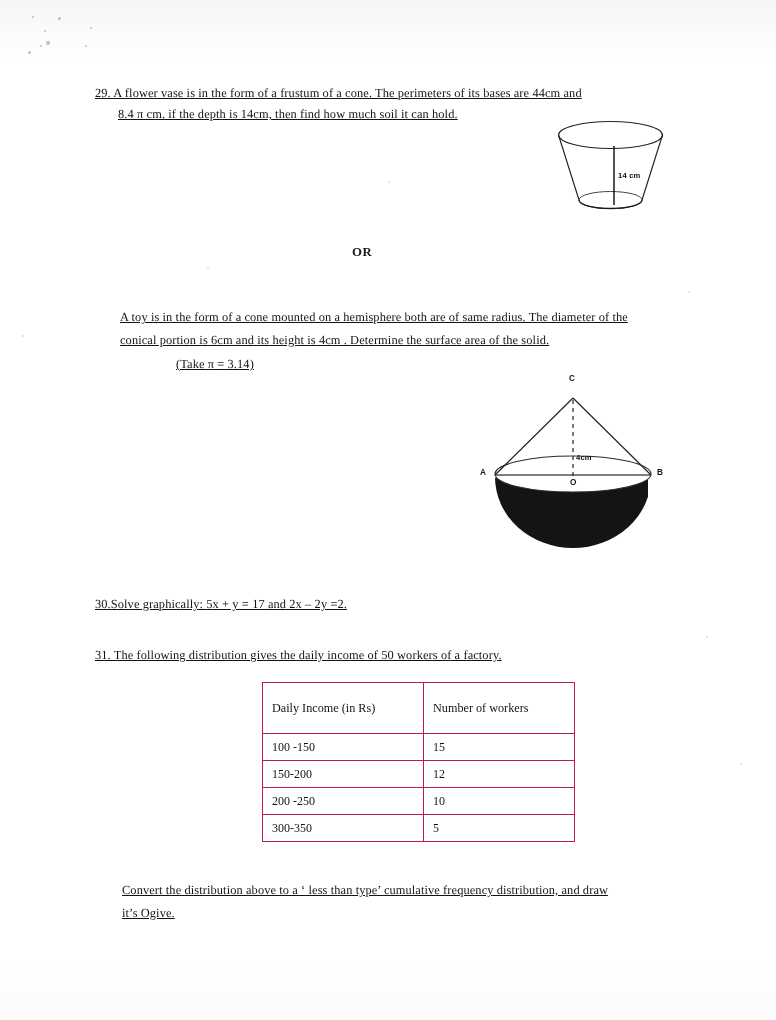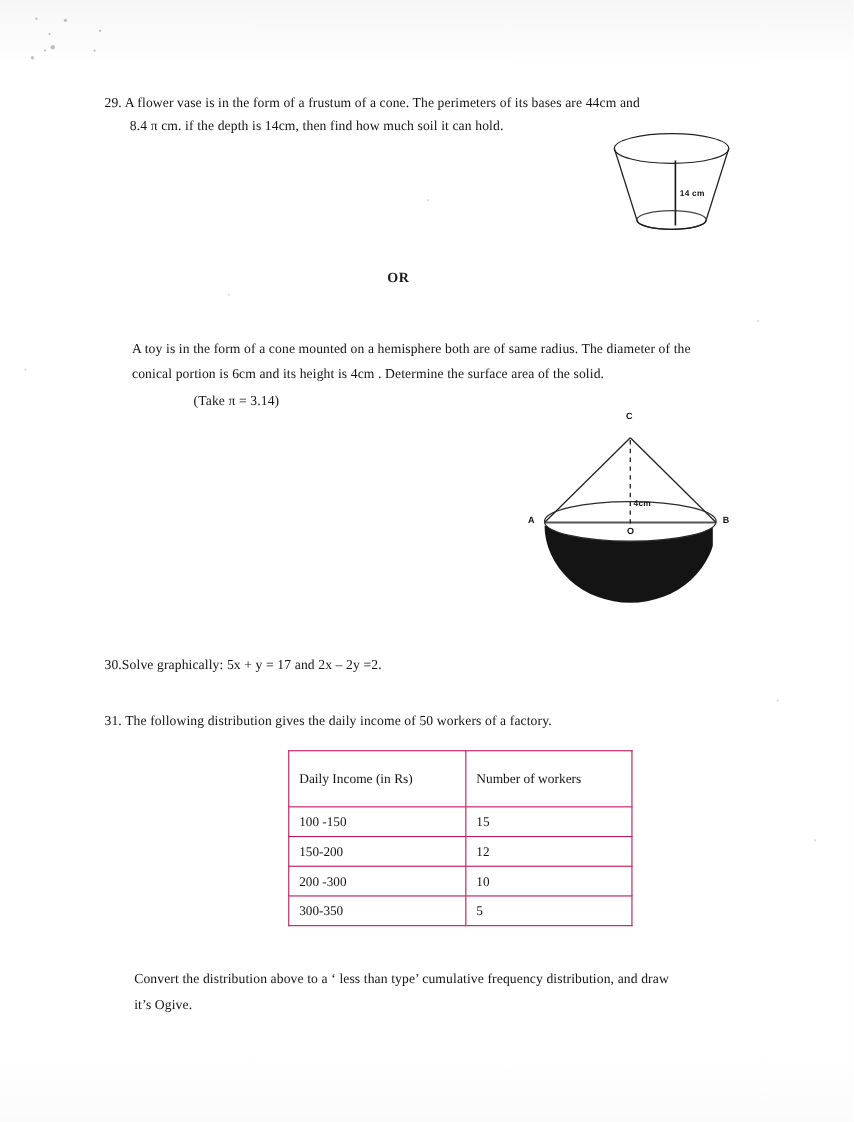--- a/index.html
+++ b/index.html
@@ -34,20 +34,21 @@
     opacity: .55;
   }
 
   .q-text {
     position: absolute;
     font-size: 12.4px;
     line-height: 21px;
     letter-spacing: .1px;
     color: #141414;
     text-rendering: geometricPrecision;
+    text-decoration: underline;
   }
   .q-num-line { white-space: nowrap; }
 
   .or-label {
     position: absolute;
     font-size: 12.8px;
     font-weight: 600;
     letter-spacing: .6px;
   }
 
@@ -191,21 +192,21 @@
     <tbody>
       <tr>
         <td>100 -150</td>
         <td>15</td>
       </tr>
       <tr>
         <td>150-200</td>
         <td>12</td>
       </tr>
       <tr>
-        <td>200 -300</td>
+        <td>200 -250</td>
         <td>10</td>
       </tr>
       <tr>
         <td>300-350</td>
         <td>5</td>
       </tr>
     </tbody>
   </table>
 
   <div class="q-text" style="left:122px; top:903px; width:300px;">it’s Ogive.</div>

